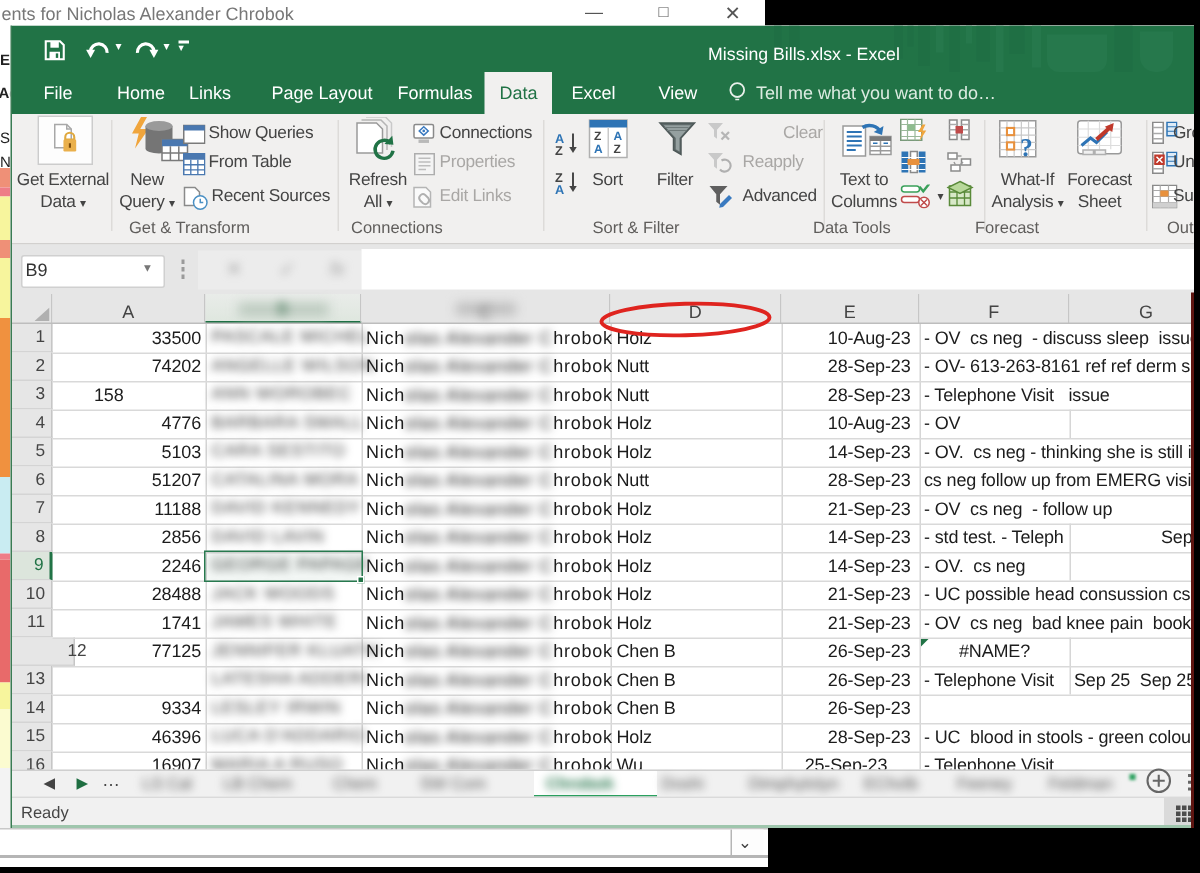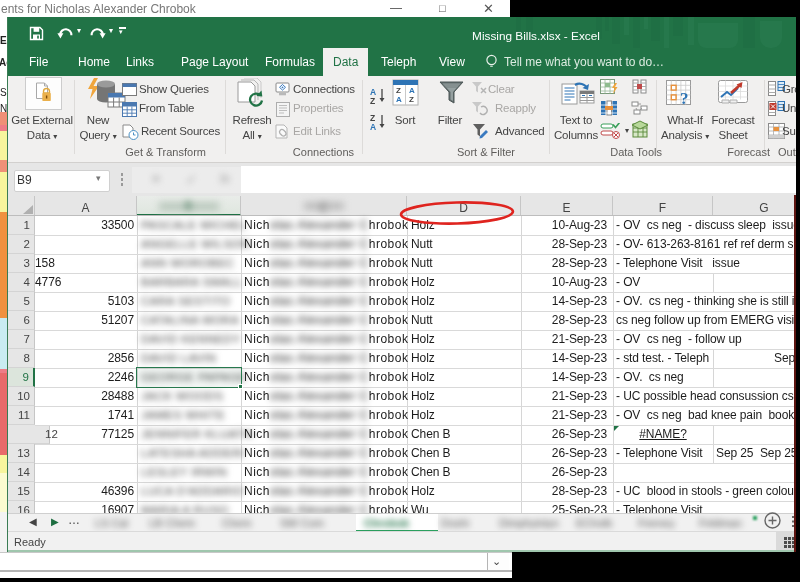--- a/index.html
+++ b/index.html
@@ -14,21 +14,21 @@
 
 .black { background:#000; }
 
 #xl { left:7px; top:17px; width:789px; height:535px; overflow:hidden; background:#f1f1f1; border-left:1px solid #3a7c54; }
 #titlebar { left:0; top:0; width:789px; height:31px; background:#217346; }
 #tabrow { left:0; top:31px; width:789px; height:28px; background:#217346; color:#fff; font-size:12px; }
 #ribbon { left:0; top:59px; width:789px; height:87px; background:#f1f0ef; border-bottom:1px solid #d2d0ce; }
 #fbar { left:0; top:146px; width:789px; height:33px; background:#e6e6e6; }
 .tabtxt { position:absolute; top:7px; color:#fff; }
 .sep { position:absolute; top:4px; width:1px; height:74px; background:#dddbd9; }
-.glabel { position:absolute; top:70px; font-size:11px; color:#5f5d5b; width:120px; text-align:right; }
+.glabel { position:absolute; top:70px; font-size:11px; color:#5f5d5b; width:120px; text-align:left; }
 .bigbtn { position:absolute; font-size:11.5px; letter-spacing:-0.2px; color:#444; text-align:center; line-height:14.5px; }
 .smalltxt { position:absolute; font-size:11.5px; letter-spacing:-0.2px; color:#444; white-space:nowrap; }
 .gray { color:#a9a7a5 !important; }
 
 #grid { left:0; top:179px; width:789px; height:373px; background:#fff; }
 .hdr { position:absolute; top:0; height:20px; background:#e6e6e6; border-right:1px solid #c6c6c6; font-size:12px; color:#444; text-align:center; line-height:24px; }
 .rowhdr { position:absolute; left:0; width:27px; background:#e6e6e6; border-right:1px solid #c6c6c6; border-bottom:1px solid #d4d4d4; font-size:11.5px; color:#444; text-align:right; padding-right:4px; line-height:18px; }
 .cell { position:absolute; font-size:12px; letter-spacing:-0.1px; color:#1c1c1c; white-space:pre; line-height:19px; }
 .vline { position:absolute; width:1px; background:#d6d6d6; }
 .hline { position:absolute; height:1px; background:#d9d9d9; }
@@ -103,21 +103,21 @@
       <div class="abs" style="left:428px; top:12px; width:200px; height:16px; text-align:center; color:#fff; font-size:11.8px;">Missing Bills.xlsx - Excel</div>
     </div>
     <div class="abs" id="tabrow">
       <span class="tabtxt" style="left:21px;">File</span>
       <span class="tabtxt" style="left:70px;">Home</span>
       <span class="tabtxt" style="left:118px;">Links</span>
       <span class="tabtxt" style="left:173px;">Page Layout</span>
       <span class="tabtxt" style="left:257px;">Formulas</span>
       <div class="abs" style="left:315px; top:0; width:45px; height:28px; background:#f1f0ef;"></div>
       <span class="tabtxt" style="left:325px; color:#217346;">Data</span>
-      <span class="tabtxt" style="left:373px;">Teleph</span>
+      <span class="tabtxt" style="left:373px;">Excel</span>
       <span class="tabtxt" style="left:431px;">View</span>
       <svg class="abs" style="left:477px; top:6px;" width="13" height="17" viewBox="0 0 13 17">
           <circle cx="6.5" cy="6" r="4.6" fill="none" stroke="#e8f0ea" stroke-width="1.2"></circle>
           <path d="M4.8 10.5 h3.4 M5.2 12.3 h2.6" stroke="#e8f0ea" stroke-width="1.1" fill="none"></path>
         </svg>
       <span class="tabtxt" style="left:496px; color:#dcebe1;">Tell me what you want to do…</span>
     </div>
     <div class="abs" id="ribbon">
       <div class="sep" style="left:66px;"></div>
       <div class="sep" style="left:217px;"></div>
@@ -222,21 +222,21 @@
       <svg class="abs" style="left:430px; top:4px;" width="27" height="26" viewBox="0 0 27 26">
           <path d="M2 2 h23 l-9 10 v11 l-5 -3 v-8 z" fill="#5f6a6a" stroke="#4e5858"></path>
           <path d="M4.5 3.5 h18 l-7.5 8.5 v9 l-2.5 -1.5 v-7.5 z" fill="#95a0a0"></path>
           <path d="M5 5 h16 M6.5 7 h13" stroke="#6f7a7a" stroke-width="0.8"></path>
         </svg>
       <div class="bigbtn" style="left:392px; top:37px; width:100px;">Filter</div>
       <svg class="abs" style="left:463px; top:5px;" width="17" height="14" viewBox="0 0 17 14">
           <path d="M1 1 h10 l-4 4.5 v6 l-2 -1.5 v-4.5 z" fill="#c9c9c9"></path>
           <path d="M10 7 l5 5 M15 7 l-5 5" stroke="#b5b5b5" stroke-width="1.5"></path>
         </svg>
-      <span class="smalltxt gray" style="left:480px; top:7px;">Clear</span>
+      <span class="smalltxt gray" style="left:514px; top:7px;">Clear</span>
       <svg class="abs" style="left:463px; top:25px;" width="17" height="15" viewBox="0 0 17 15">
           <path d="M1 1 h10 l-4 4.5 v6 l-2 -1.5 v-4.5 z" fill="#c9c9c9"></path>
           <path d="M10 6 a4 4 0 1 1 -1 6" fill="none" stroke="#b0b0b0" stroke-width="1.4"></path>
         </svg>
       <span class="smalltxt gray" style="left:487px; top:26px;">Reapply</span>
       <svg class="abs" style="left:463px; top:47px;" width="18" height="17" viewBox="0 0 18 17">
           <path d="M2 1 h12 l-5 5.5 v7 l-2.5 -2 v-5 z" fill="#5f5f5f"></path>
           <path d="M9 13 l6 -6 2 2 -6 6 -2.5 0.5 z" fill="#3a7ac0"></path>
         </svg>
       <span class="smalltxt" style="left:487px; top:49px;">Advanced</span>
@@ -404,54 +404,56 @@
       <div class="hline" style="left:27px; top:286px; width:762px;"></div>
       <div class="hline" style="left:27px; top:305px; width:762px;"></div>
 
       <div class="cell" style="left:27px; top:20px; width:102px; text-align:right; padding-right:3px;">33500</div>
       <span class="cell blur" style="left:133px; top:23px; font-size:11.5px; letter-spacing:0.5px; color:#3a3a3a; line-height:13px;">PASCALE MICHEL</span>
       <div class="cell" style="left:236px; letter-spacing:0.5px; top:20px;">Nich<span class="blur">olas Alexander C</span>hrobok</div>
       <div class="cell" style="left:403px; top:20px;">Holz</div>
       <div class="cell" style="left:513px; top:20px; width:92px; text-align:right; padding-right:6px;">10-Aug-23</div>
       <div class="cell" style="left:608px; top:20px;">- OV  cs neg  - discuss sleep  issue</div>
 
+      <div class="cell" style="left:27px; top:39px; width:102px; text-align:right; padding-right:3px;">74202</div>
       <span class="cell blur" style="left:133px; top:42px; font-size:11.5px; letter-spacing:0.5px; color:#3a3a3a; line-height:13px;">ANGELLE WILSON</span>
       <div class="cell" style="left:236px; letter-spacing:0.5px; top:39px;">Nich<span class="blur">olas Alexander C</span>hrobok</div>
       <div class="cell" style="left:403px; top:39px;">Nutt</div>
       <div class="cell" style="left:513px; top:39px; width:92px; text-align:right; padding-right:6px;">28-Sep-23</div>
       <div class="cell" style="left:608px; top:39px;">- OV- 613-263-8161 ref ref derm s</div>
 
-      <div class="cell" style="left:27px; top:58px; width:102px; text-align:left; padding-right:3px;">158</div>
+      <div class="cell" style="left:15px; top:58px; width:102px; text-align:center; padding-right:3px;">158</div>
       <span class="cell blur" style="left:133px; top:61px; font-size:11.5px; letter-spacing:0.5px; color:#3a3a3a; line-height:13px;">ANN WOROBEC</span>
       <div class="cell" style="left:236px; letter-spacing:0.5px; top:58px;">Nich<span class="blur">olas Alexander C</span>hrobok</div>
       <div class="cell" style="left:403px; top:58px;">Nutt</div>
       <div class="cell" style="left:513px; top:58px; width:92px; text-align:right; padding-right:6px;">28-Sep-23</div>
       <div class="cell" style="left:608px; top:58px;">- Telephone Visit   issue</div>
 
-      <div class="cell" style="left:27px; top:77px; width:102px; text-align:left; padding-right:3px;">4776</div>
+      <div class="cell" style="left:27px; top:77px; width:102px; text-align:right; padding-right:3px;">4776</div>
       <span class="cell blur" style="left:133px; top:80px; font-size:11.5px; letter-spacing:0.5px; color:#3a3a3a; line-height:13px;">BARBARA SMALL</span>
       <div class="cell" style="left:236px; letter-spacing:0.5px; top:77px;">Nich<span class="blur">olas Alexander C</span>hrobok</div>
       <div class="cell" style="left:403px; top:77px;">Holz</div>
       <div class="cell" style="left:513px; top:77px; width:92px; text-align:right; padding-right:6px;">10-Aug-23</div>
       <div class="cell" style="left:608px; top:77px;">- OV</div>
 
       <div class="cell" style="left:27px; top:96px; width:102px; text-align:right; padding-right:3px;">5103</div>
       <span class="cell blur" style="left:133px; top:99px; font-size:11.5px; letter-spacing:0.5px; color:#3a3a3a; line-height:13px;">CARA SESTITO</span>
       <div class="cell" style="left:236px; letter-spacing:0.5px; top:96px;">Nich<span class="blur">olas Alexander C</span>hrobok</div>
       <div class="cell" style="left:403px; top:96px;">Holz</div>
       <div class="cell" style="left:513px; top:96px; width:92px; text-align:right; padding-right:6px;">14-Sep-23</div>
       <div class="cell" style="left:608px; top:96px;">- OV.  cs neg - thinking she is still i</div>
 
       <div class="cell" style="left:27px; top:115px; width:102px; text-align:right; padding-right:3px;">51207</div>
       <span class="cell blur" style="left:133px; top:118px; font-size:11.5px; letter-spacing:0.5px; color:#3a3a3a; line-height:13px;">CATALINA MORA</span>
       <div class="cell" style="left:236px; letter-spacing:0.5px; top:115px;">Nich<span class="blur">olas Alexander C</span>hrobok</div>
       <div class="cell" style="left:403px; top:115px;">Nutt</div>
       <div class="cell" style="left:513px; top:115px; width:92px; text-align:right; padding-right:6px;">28-Sep-23</div>
       <div class="cell" style="left:608px; top:115px;">cs neg follow up from EMERG visit</div>
 
+      <div class="cell" style="left:27px; top:134px; width:102px; text-align:right; padding-right:3px;">11188</div>
       <span class="cell blur" style="left:133px; top:137px; font-size:11.5px; letter-spacing:0.5px; color:#3a3a3a; line-height:13px;">DAVID KENNEDY</span>
       <div class="cell" style="left:236px; letter-spacing:0.5px; top:134px;">Nich<span class="blur">olas Alexander C</span>hrobok</div>
       <div class="cell" style="left:403px; top:134px;">Holz</div>
       <div class="cell" style="left:513px; top:134px; width:92px; text-align:right; padding-right:6px;">21-Sep-23</div>
       <div class="cell" style="left:608px; top:134px;">- OV  cs neg  - follow up</div>
 
       <div class="cell" style="left:27px; top:153px; width:102px; text-align:right; padding-right:3px;">2856</div>
       <span class="cell blur" style="left:133px; top:156px; font-size:11.5px; letter-spacing:0.5px; color:#3a3a3a; line-height:13px;">DAVID LAVIN</span>
       <div class="cell" style="left:236px; letter-spacing:0.5px; top:153px;">Nich<span class="blur">olas Alexander C</span>hrobok</div>
       <div class="cell" style="left:403px; top:153px;">Holz</div>
@@ -477,45 +479,46 @@
       <div class="cell" style="left:236px; letter-spacing:0.5px; top:210px;">Nich<span class="blur">olas Alexander C</span>hrobok</div>
       <div class="cell" style="left:403px; top:210px;">Holz</div>
       <div class="cell" style="left:513px; top:210px; width:92px; text-align:right; padding-right:6px;">21-Sep-23</div>
       <div class="cell" style="left:608px; top:210px;">- OV  cs neg  bad knee pain  booke</div>
 
       <div class="cell" style="left:27px; top:229px; width:102px; text-align:right; padding-right:3px;">77125</div>
       <span class="cell blur" style="left:133px; top:232px; font-size:11.5px; letter-spacing:0.5px; color:#3a3a3a; line-height:13px;">JENNIFER KLUATH</span>
       <div class="cell" style="left:236px; letter-spacing:0.5px; top:229px;">Nich<span class="blur">olas Alexander C</span>hrobok</div>
       <div class="cell" style="left:403px; top:229px;">Chen B</div>
       <div class="cell" style="left:513px; top:229px; width:92px; text-align:right; padding-right:6px;">26-Sep-23</div>
-      <div class="cell" style="left:605px; top:229px; width:100px; text-align:center;text-decoration:underline;">#NAME?</div>
+      <div class="cell" style="left:605px; top:229px; width:100px; text-align:center;">#NAME?</div>
 
       <span class="cell blur" style="left:133px; top:251px; font-size:11.5px; letter-spacing:0.5px; color:#3a3a3a; line-height:13px;">LATESHA ADDERI</span>
       <div class="cell" style="left:236px; letter-spacing:0.5px; top:248px;">Nich<span class="blur">olas Alexander C</span>hrobok</div>
       <div class="cell" style="left:403px; top:248px;">Chen B</div>
       <div class="cell" style="left:513px; top:248px; width:92px; text-align:right; padding-right:6px;">26-Sep-23</div>
       <div class="cell" style="left:605px; top:248px; width:100px; overflow:hidden; padding-left:3px;">- Telephone Visit</div>
 
+      <div class="cell" style="left:27px; top:267px; width:102px; text-align:right; padding-right:3px;">9334</div>
       <span class="cell blur" style="left:133px; top:270px; font-size:11.5px; letter-spacing:0.5px; color:#3a3a3a; line-height:13px;">LESLEY IRWIN</span>
       <div class="cell" style="left:236px; letter-spacing:0.5px; top:267px;">Nich<span class="blur">olas Alexander C</span>hrobok</div>
       <div class="cell" style="left:403px; top:267px;">Chen B</div>
       <div class="cell" style="left:513px; top:267px; width:92px; text-align:right; padding-right:6px;">26-Sep-23</div>
 
       <div class="cell" style="left:27px; top:286px; width:102px; text-align:right; padding-right:3px;">46396</div>
       <span class="cell blur" style="left:133px; top:289px; font-size:11.5px; letter-spacing:0.5px; color:#3a3a3a; line-height:13px;">LUCA D'ADDARIO</span>
       <div class="cell" style="left:236px; letter-spacing:0.5px; top:286px;">Nich<span class="blur">olas Alexander C</span>hrobok</div>
       <div class="cell" style="left:403px; top:286px;">Holz</div>
       <div class="cell" style="left:513px; top:286px; width:92px; text-align:right; padding-right:6px;">28-Sep-23</div>
       <div class="cell" style="left:608px; top:286px;">- UC  blood in stools - green colou</div>
 
       <div class="cell" style="left:27px; top:305px; width:102px; text-align:right; padding-right:3px;">16907</div>
       <span class="cell blur" style="left:133px; top:308px; font-size:11.5px; letter-spacing:0.5px; color:#3a3a3a; line-height:13px;">MARIA A RUSO</span>
       <div class="cell" style="left:236px; letter-spacing:0.5px; top:305px;">Nich<span class="blur">olas Alexander C</span>hrobok</div>
       <div class="cell" style="left:403px; top:305px;">Wu</div>
-      <div class="cell" style="left:513px; top:305px; width:92px; text-align:right; padding-right:6px;">25-Sep-23</div>
+      <div class="cell" style="left:513px; top:305px; width:92px; text-align:center; padding-right:6px;">25-Sep-23</div>
       <div class="cell" style="left:608px; top:305px;">- Telephone Visit</div>
       <div class="cell" style="left:766px; top:153px;">Sep-2</div>
       <div class="cell" style="left:708px; top:248px;">Sep 25  Sep 25</div>
       <div class="abs" style="left:606px; top:230px; width:0; height:0; border-top:5px solid #217346; border-right:5px solid transparent;"></div>
 
       <div class="abs" style="left:128px; top:171px; width:106px; height:21px; border:1.5px solid #27794e; background:rgba(33,115,70,0.05);"></div>
       <div class="abs" style="left:230px; top:188px; width:5px; height:5px; background:#217346; border:1px solid #fff;"></div>
 
       <svg class="abs" style="left:384px; top:-2px;" width="131" height="38" viewBox="0 0 131 38">
           <ellipse cx="65" cy="19" rx="56" ry="10.5" fill="none" stroke="#df241f" stroke-width="2.6" transform="rotate(-1.5 65 19)"></ellipse>

